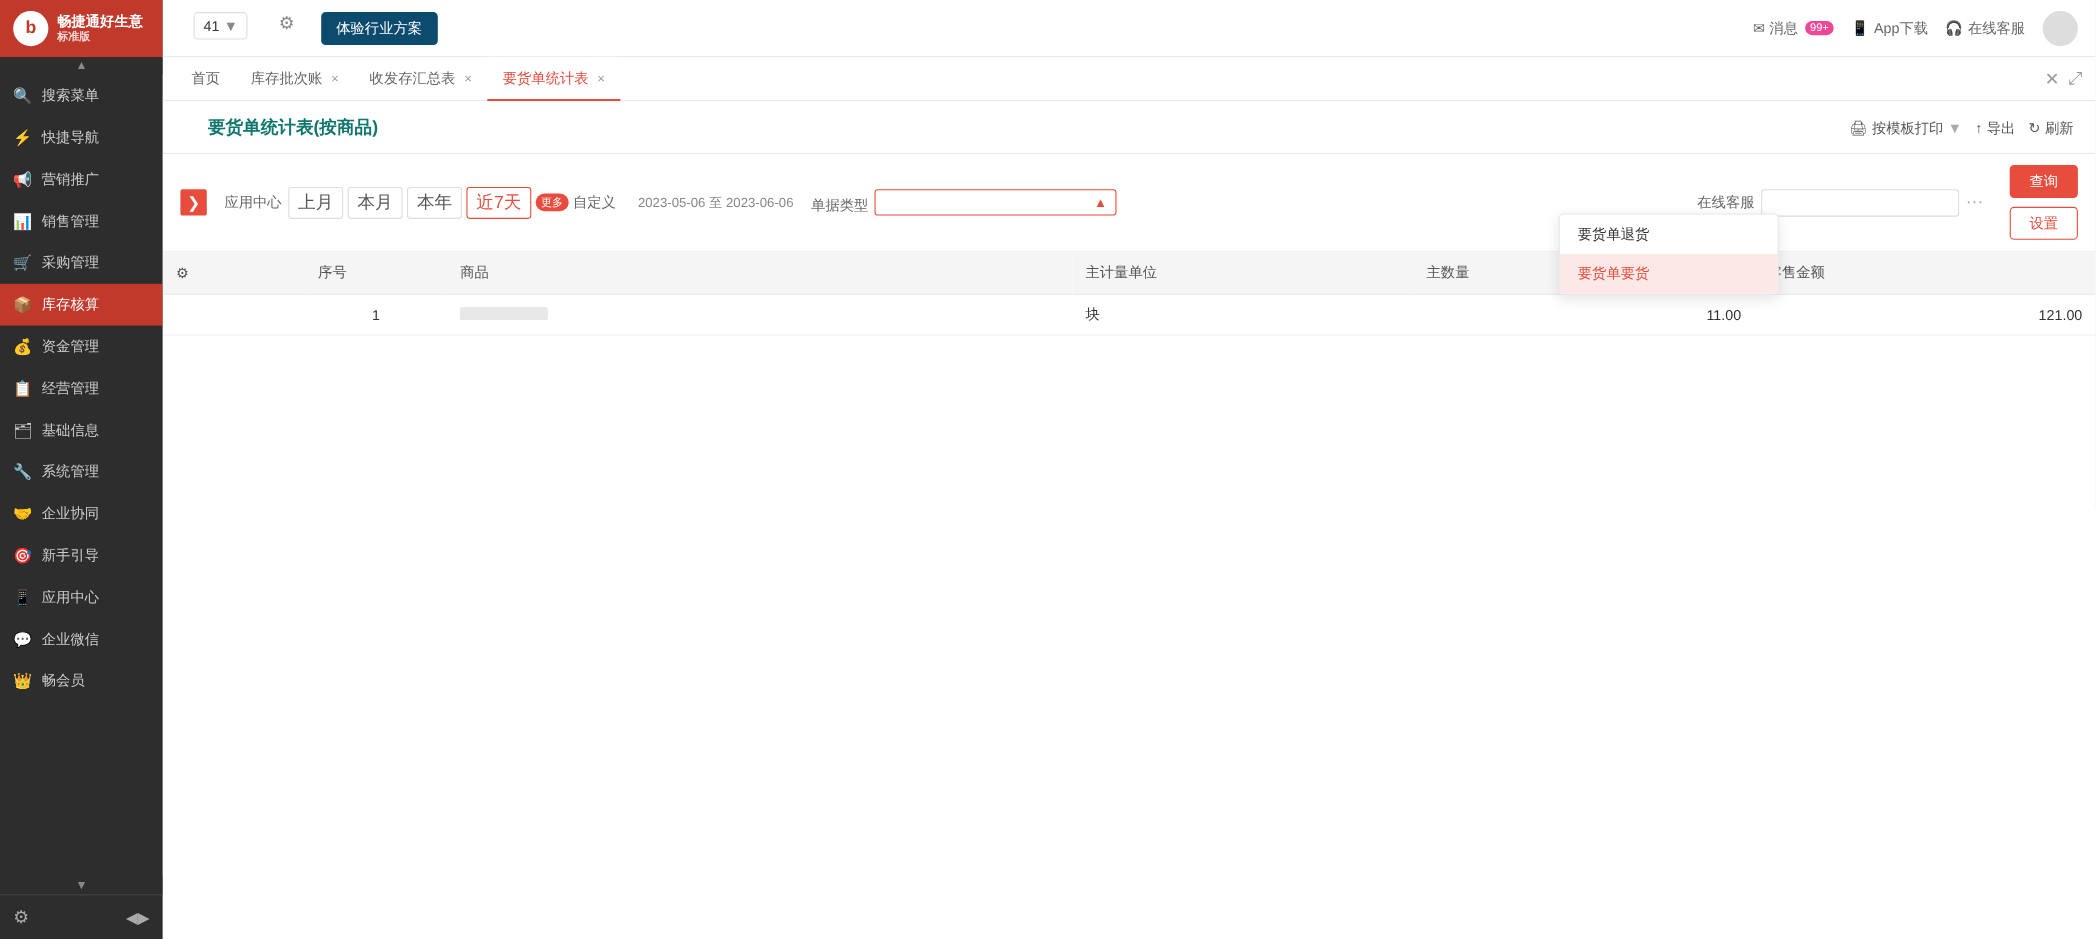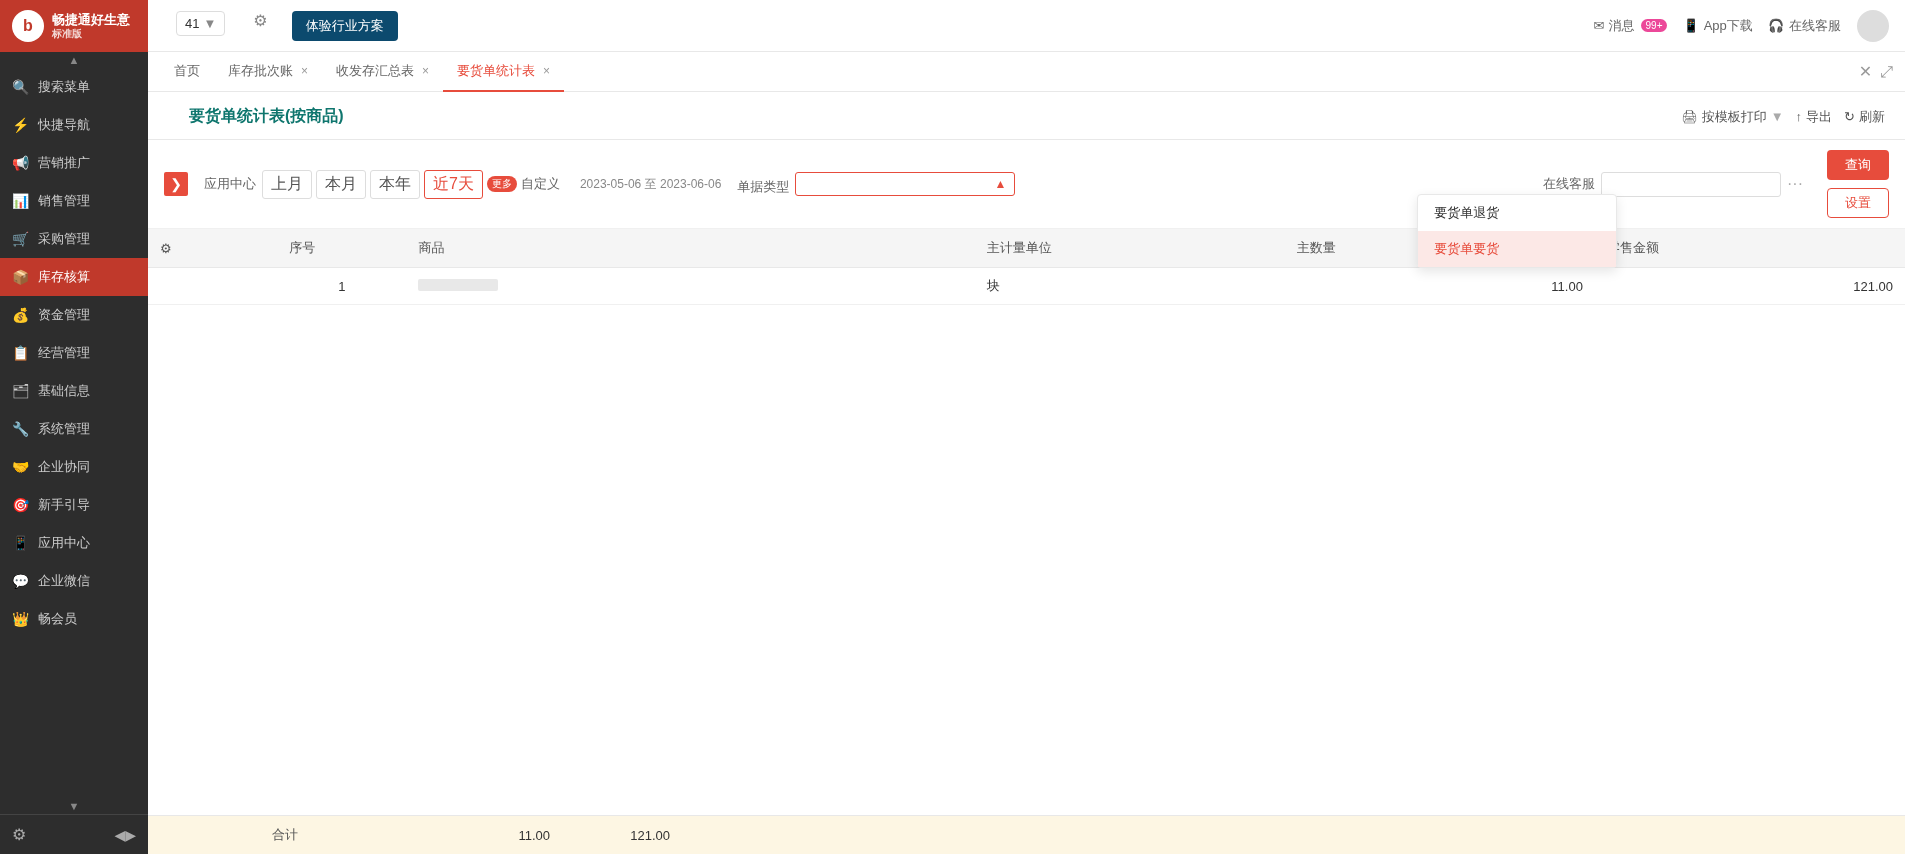--- a/index.html
+++ b/index.html
@@ -484,23 +484,15 @@
               <span>11.00</span>
             </td>
             <td class="col-amount" style="text-align:right;">
               <span>121.00</span>
             </td>
           </tr>
         </tbody>
       </table>
     </div>
 
-    <div class="table-footer">
-      <span style="width:50px;"></span>
-      <span style="width:50px;"></span>
-      <span class="footer-label">合计</span>
-      <span style="width:120px; display:inline-block;"></span>
-      <span class="footer-val" style="width:120px; display:inline-block; text-align:right;">11.00</span>
-      <span class="footer-val" style="width:120px; display:inline-block; text-align:right; margin-left:0;">121.00</span>
-    </div>
 
   </div>
 </div>
 
 </body></html>

